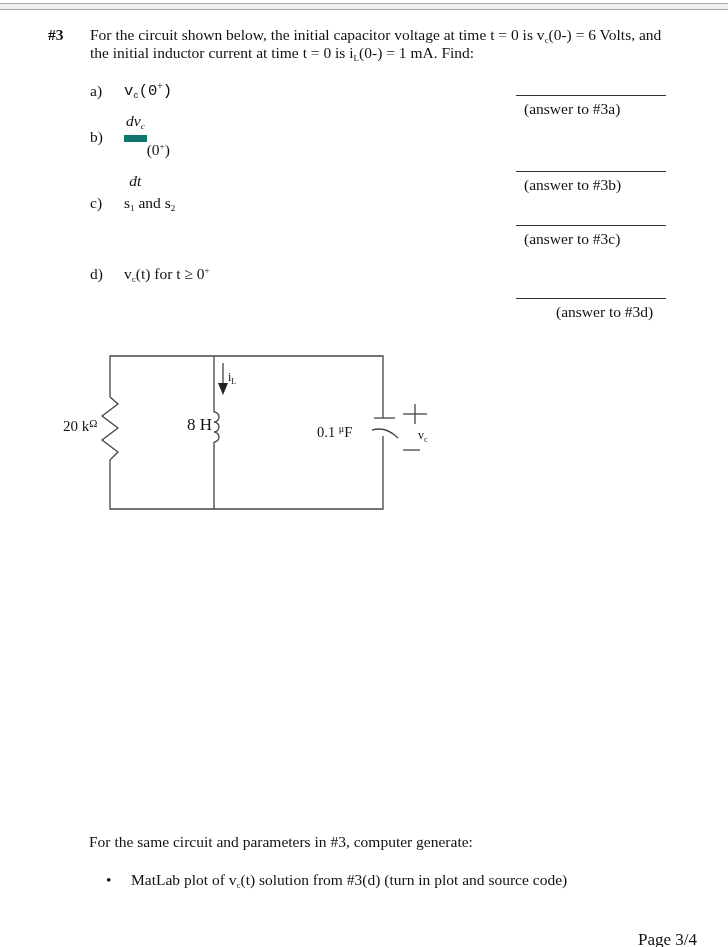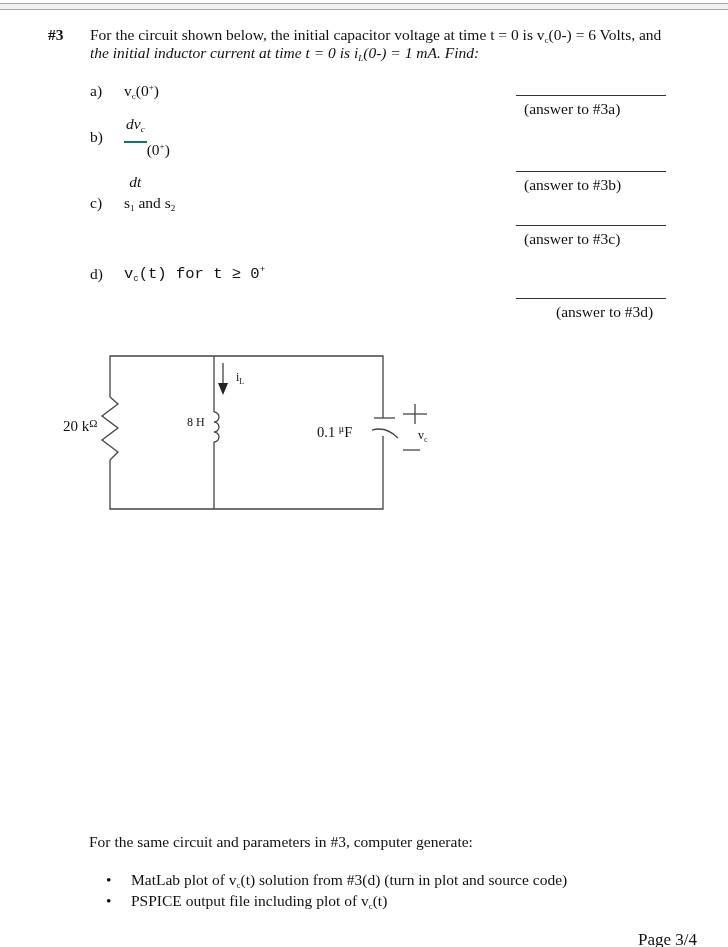--- a/index.html
+++ b/index.html
@@ -7,48 +7,48 @@
          font-family:"Liberation Serif", "DejaVu Serif", serif; color:#111; }
   .topbar { position:absolute; left:0; top:3px; width:728px; height:5px; background:#f0f0f0;
             border-top:1px solid #a8a8a8; border-bottom:1px solid #a8a8a8; }
   .abs { position:absolute; white-space:nowrap; }
   .t { font-size:15.5px; }
   sub { font-size:9px; vertical-align:-3px; }
   sup { font-size:9px; vertical-align:6px; }
   .num { font-weight:bold; }
   .ansline { position:absolute; left:516px; width:150px; border-top:1px solid #333; }
   .frac { display:inline-block; vertical-align:middle; text-align:center; font-style:italic; }
-  .frac .n { display:block; border-bottom:2px solid #0f766e; padding:0 2px; line-height:24px; }
+  .frac .n { display:block; border-bottom:7px solid #0f766e; padding:0 2px; line-height:18px; }
   .frac .d { display:block; line-height:18px;margin-top:30px; }
   ul.bul { position:absolute; left:89px; top:852px; margin:17px; padding:0; list-style:none; }
   ul.bul li { position:relative; padding-left:25px; height:21px; line-height:21px; font-size:15.5px; }
   ul.bul li::before { content:"•"; position:absolute; left:0; top:0; }
 </style>
 </head>
 <body>
 
 <div class="topbar"></div>
 
 <div class="abs t num" style="left:48px;top:26px;">#3</div>
 <div class="abs t" style="left:90px;top:26px;"><span>For the circuit shown below, the initial capacitor voltage at time t = 0 is v</span><sub>c</sub><span>(0-) =  6 Volts, and</span></div>
-<div class="abs t" style="left:90px;top:44px;font-style:italic;"><span>the initial inductor current at time t = 0 is i</span><sub>L</sub><span>(0-) =  1 mA.  Find:</span></div>
+<div class="abs t" style="left:90px;top:44px;"><span>the initial inductor current at time t = 0 is i</span><sub>L</sub><span>(0-) =  1 mA.  Find:</span></div>
 
 <div class="abs t" style="left:90px;top:82px;">a)</div>
-<div class="abs t" style="left:124px;top:82px;"><span>v</span><sub>c</sub><span>(0</span><sup>+</sup><span>)</span></div>
+<div class="abs t" style="left:124px;top:82px;font-family:Liberation Mono, monospace;"><span>v</span><sub>c</sub><span>(0</span><sup>+</sup><span>)</span></div>
 
 <div class="abs t" style="left:90px;top:128px;">b)</div>
 <div class="abs t" style="left:124px;top:112px;">
   <span class="frac"><span class="n"><span>dv</span><sub>c</sub></span><span class="d">dt</span></span><span>(0</span><sup>+</sup><span>)</span>
 </div>
 
 <div class="abs t" style="left:90px;top:194px;">c)</div>
 <div class="abs t" style="left:124px;top:194px;"><span>s</span><sub>1</sub><span> and s</span><sub>2</sub></div>
 
 <div class="abs t" style="left:90px;top:265px;">d)</div>
-<div class="abs t" style="left:124px;top:265px;font-family:Liberation Mono, monospace;"><span>v</span><sub>c</sub><span>(t) for t ≥ 0</span><sup>+</sup></div>
+<div class="abs t" style="left:124px;top:265px;"><span>v</span><sub>c</sub><span>(t) for t ≥ 0</span><sup>+</sup></div>
 
 <div class="ansline" style="top:95px;"></div>
 <div class="abs t" style="left:524px;top:100px;">(answer to #3a)</div>
 <div class="ansline" style="top:171px;"></div>
 <div class="abs t" style="left:524px;top:176px;">(answer to #3b)</div>
 <div class="ansline" style="top:225px;"></div>
 <div class="abs t" style="left:524px;top:230px;">(answer to #3c)</div>
 <div class="ansline" style="top:298px;"></div>
 <div class="abs t" style="left:524px;top:303px;margin-left:32px;">(answer to #3d)</div>
 
@@ -70,24 +70,23 @@
     <path d="M372,430 Q386,426 398,438"></path>
 
     <line x1="403" y1="414" x2="427" y2="414"></line>
     <line x1="415" y1="404" x2="415" y2="424"></line>
     <line x1="403" y1="450" x2="420" y2="450"></line>
   </g>
   <polygon points="218,383 228,383 223,395" fill="#222"></polygon>
 </svg>
 
 <div class="abs" style="left:63px;top:417px;font-size:15px;"><span>20 k</span><sup style="font-size:11px;vertical-align:4px;">Ω</sup></div>
-<div class="abs" style="left:187px;top:415px;font-size:12px;">8 H</div>
-<div class="abs" style="left:228px;top:370px;font-size:12px;margin-left:8px;"><span>i</span><sub style="font-size:8px;">L</sub></div>
+<div class="abs" style="left:187px;top:415px;font-size:17px;">8 H</div>
+<div class="abs" style="left:228px;top:370px;font-size:12px;"><span>i</span><sub style="font-size:8px;">L</sub></div>
 <div class="abs" style="left:317px;top:423px;font-size:14.5px;"><span>0.1 </span><sup style="font-size:10px;vertical-align:5px;">μ</sup><span>F</span></div>
 <div class="abs" style="left:418px;top:428px;font-size:12px;"><span>v</span><sub style="font-size:8px;">c</sub></div>
 
 <div class="abs t" style="left:89px;top:833px;">For the same circuit and parameters in #3, computer generate:</div>
 <ul class="bul">
   <li><span>MatLab plot of v</span><sub>c</sub><span>(t) solution from #3(d) (turn in plot and source code)</span></li>
-  <li><span>PSPICE output file including plot of v</span><sub>c</sub><span>(t)</span></li>
 </ul>
 
 <div class="abs" style="left:638px;top:930px;font-size:17px;">Page 3/4</div>
 
 </body></html>

